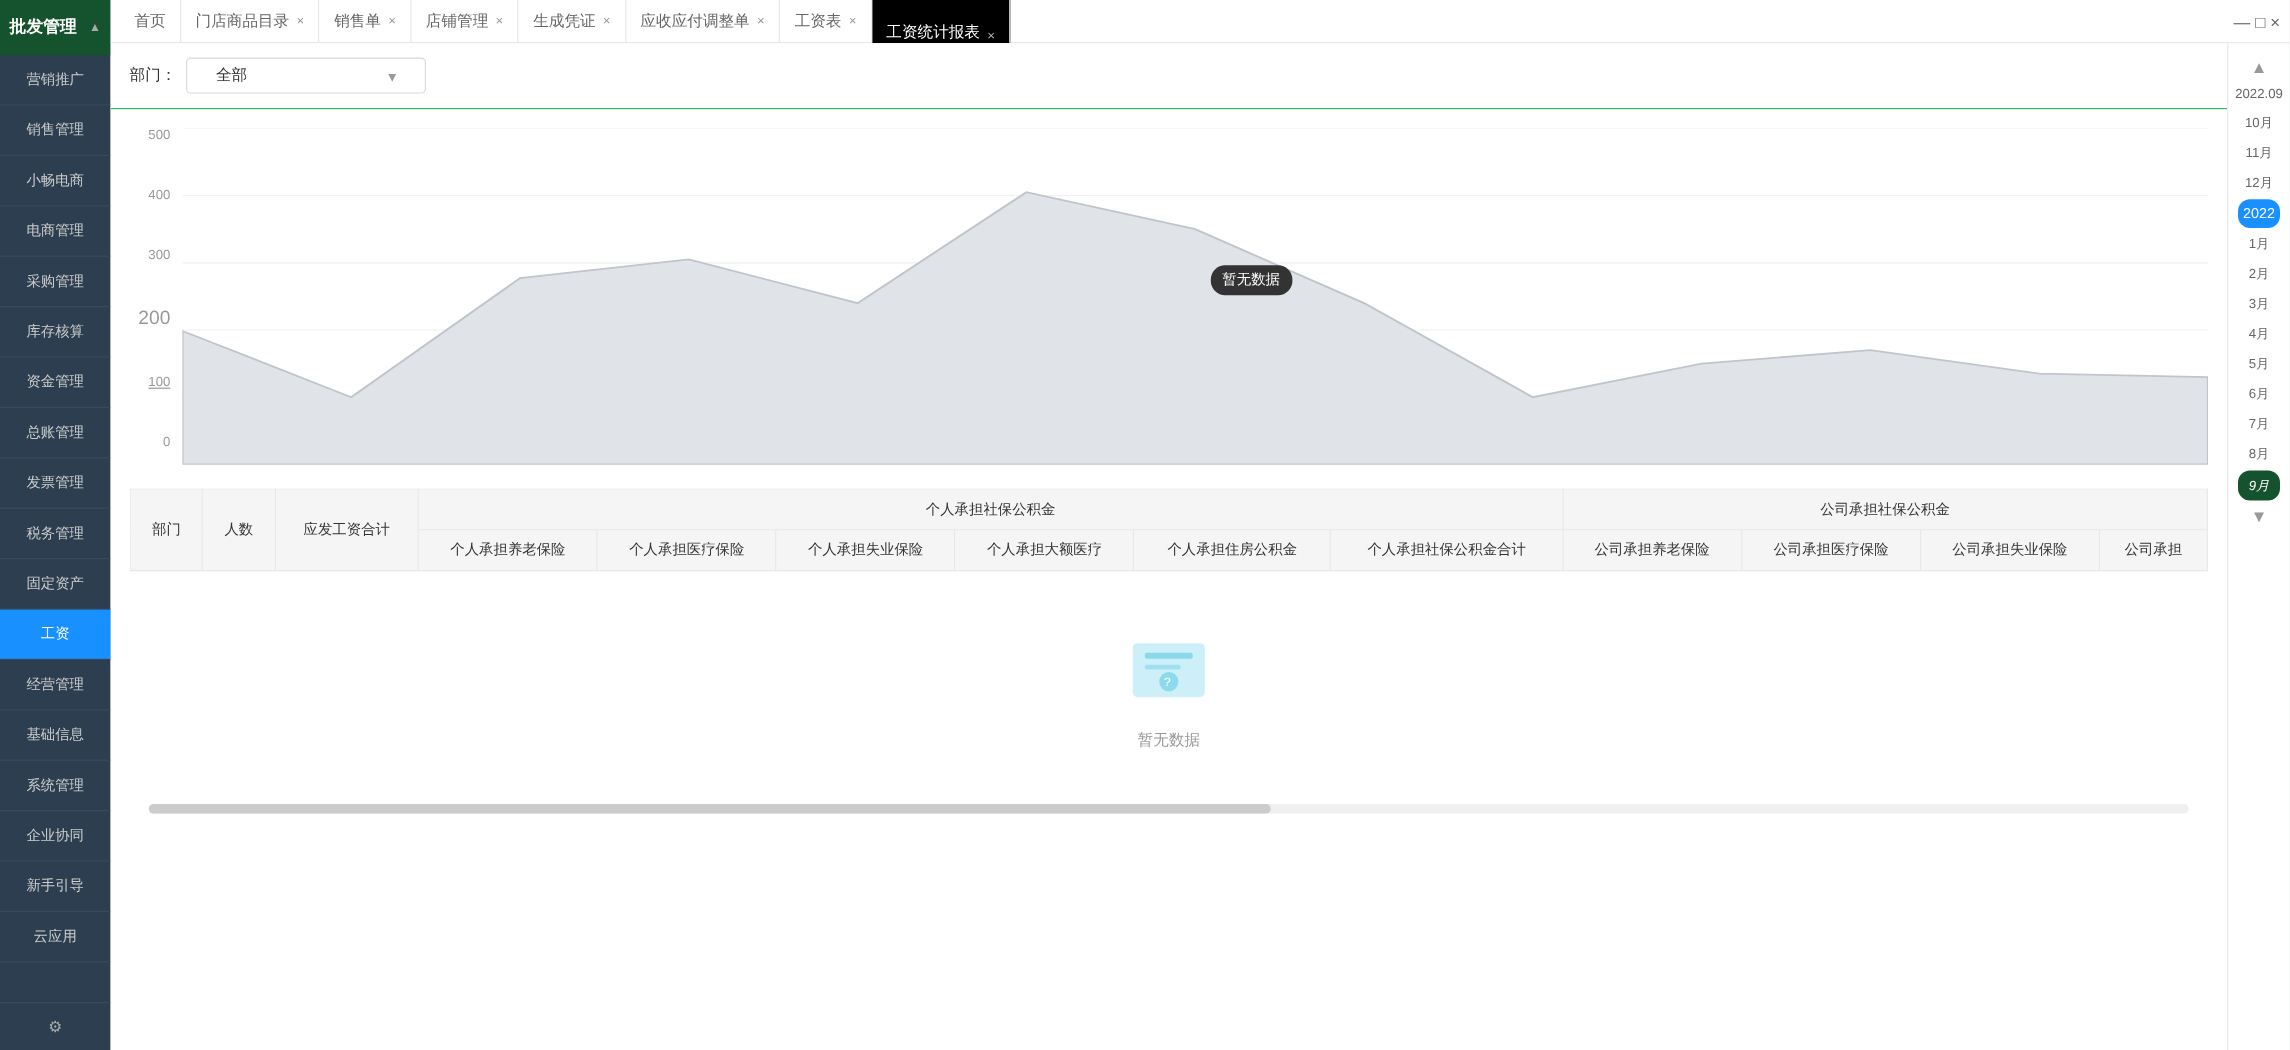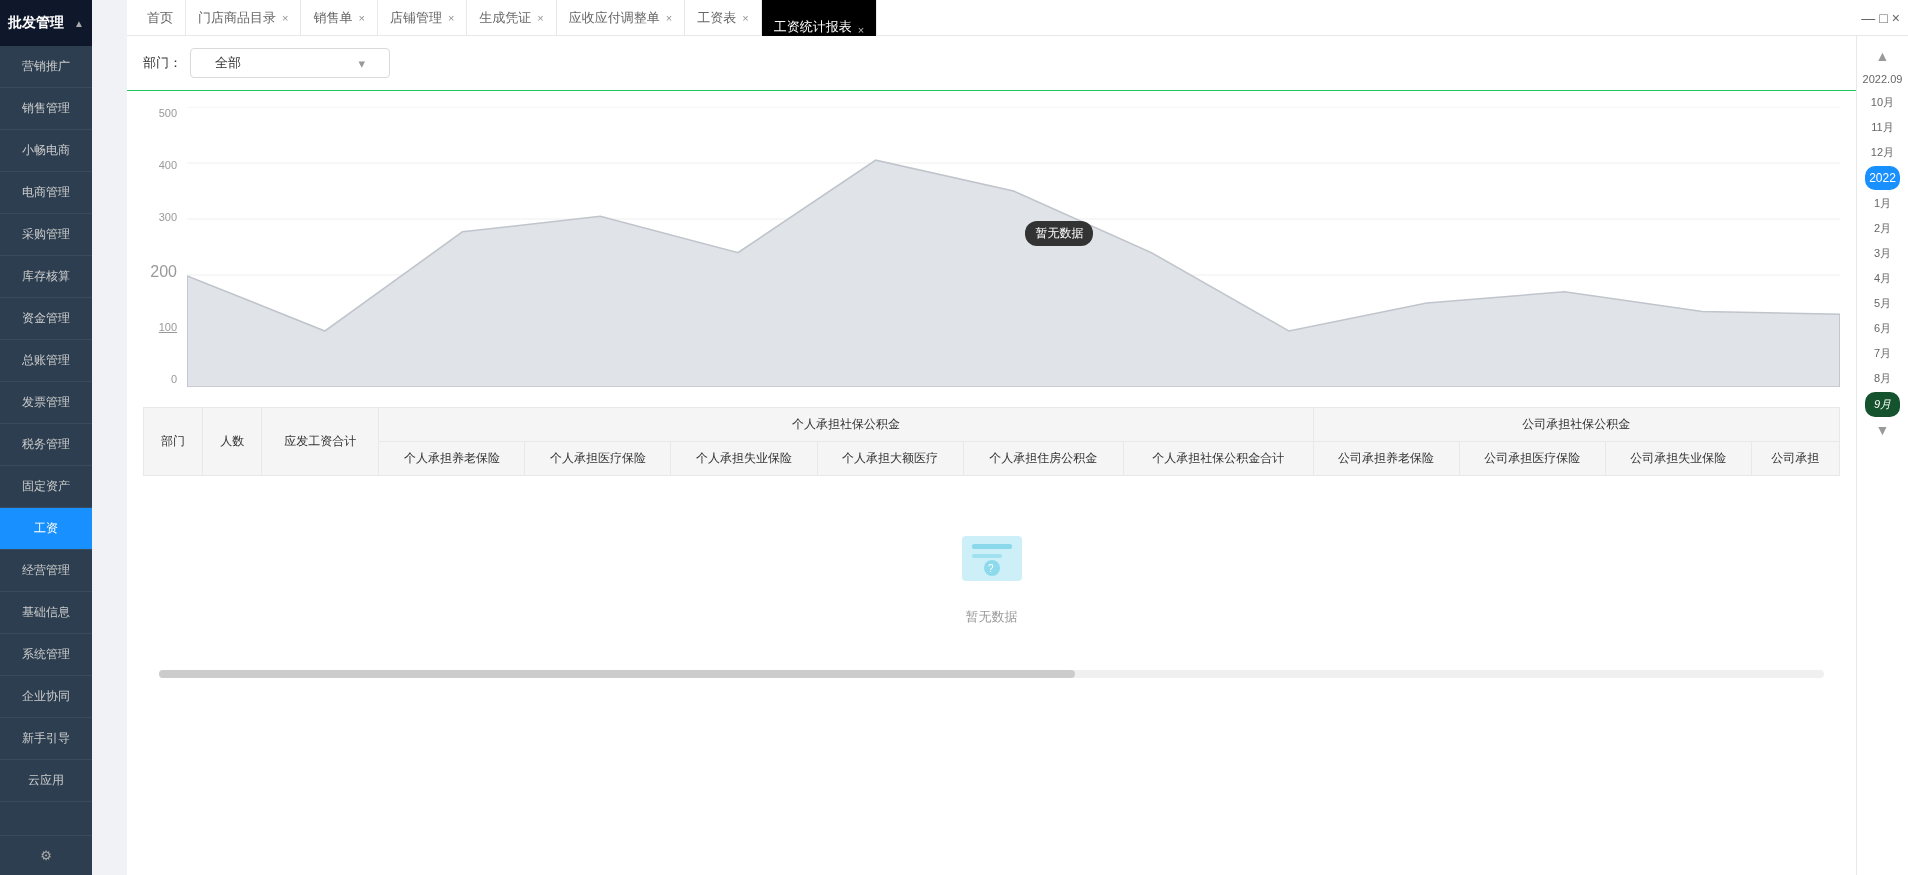--- a/index.html
+++ b/index.html
@@ -8,21 +8,21 @@
     
     .sidebar {
       width: 92px;
       background: #2c3e50;
       display: flex;
       flex-direction: column;
       height: 100%;
       flex-shrink: 0;
     }
     .sidebar-header {
-      background: #0f172a;
+      background: #14532d;
       color: #fff;
       padding: 14px 8px;
       font-size: 14px;
       font-weight: bold;
       display: flex;
       align-items: center;
       justify-content: space-between;
       cursor: pointer;
     }
     .sidebar-header .arrow { font-size: 10px; color: #aaa; }
@@ -43,21 +43,20 @@
       cursor: pointer;
       border-top: 1px solid #3a4a5a;
     }
 
     
     .main-content {
       flex: 1;
       display: flex;
       flex-direction: column;
       overflow: hidden;
-      margin-left: 35px;
     }
 
     
     .top-tabs {
       background: #fff;
       display: flex;
       align-items: center;
       border-bottom: 1px solid #e8e8e8;
       height: 36px;
       flex-shrink: 0;
@@ -347,21 +346,21 @@
         <span class="filter-label">部门：</span>
         <div class="filter-select">
           <span>全部</span>
           <span class="arrow">▾</span>
         </div>
       </div>
 
       <div class="chart-area">
         <div class="chart-container">
 
-          <div style="position:absolute;left:0;top:0;bottom:22px;width:40px;display:flex;flex-direction:column;justify-content:space-between;align-items:flex-end;padding-right:6px;">
+          <div style="position:absolute;left:0;top:0;bottom:32px;width:40px;display:flex;flex-direction:column;justify-content:space-between;align-items:flex-end;padding-right:6px;">
             <span style="font-size:11px;color:#999;">500</span>
             <span style="font-size:11px;color:#999;">400</span>
             <span style="font-size:11px;color:#999;">300</span>
             <span style="font-size:16px;color:#999;">200</span>
             <span style="font-size:11px;color:#999;text-decoration:underline;">100</span>
             <span style="font-size:11px;color:#999;">0</span>
           </div>
 
           <svg style="position:absolute;left:44px;right:0;top:0;bottom:20px;width:calc(100% - 44px);height:280px;" viewBox="0 0 1350 280" preserveAspectRatio="none">
 

